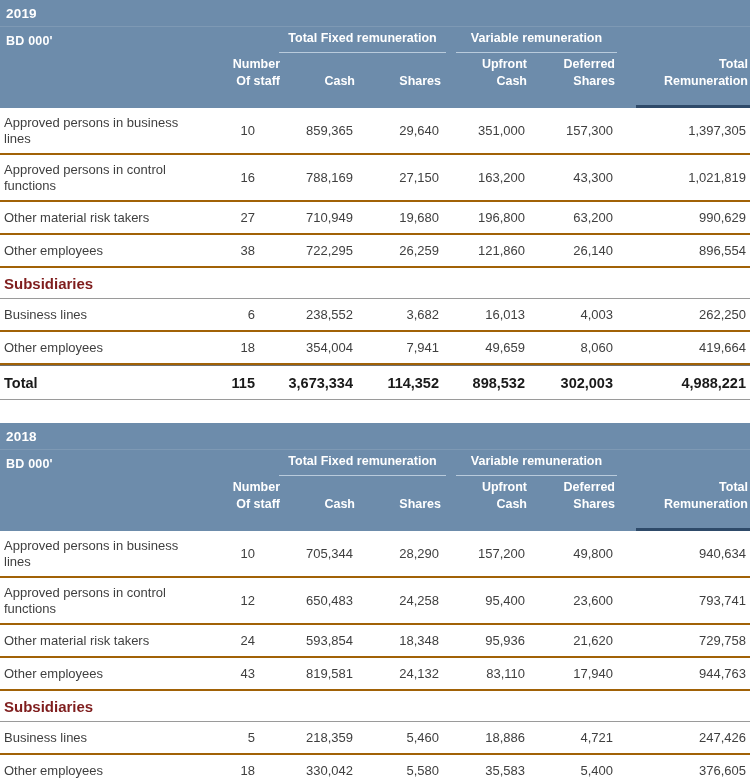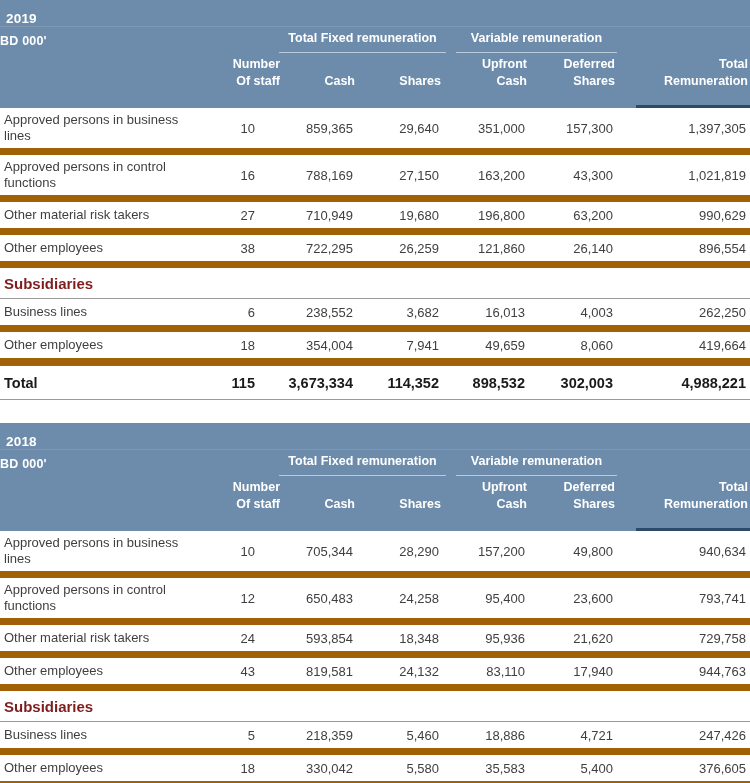--- a/index.html
+++ b/index.html
@@ -35,35 +35,35 @@
 
   
   .thead {
     background: #6d8cab;
     color: #ffffff;
     position: relative;
   }
   .year-band {
     height: 27px;
     display: flex;
-    align-items: flex-end;
+    align-items: center;
     padding-left: 6px;
     font-size: 13.5px;
     font-weight: bold;
     letter-spacing: .2px;
     box-sizing: border-box;
     border-bottom: 1px solid #7e99b4;
   }
   .hdr-body {
     position: relative;
     height: 81px;
   }
   .unit-label {
     position: absolute;
-    left: 0;
+    left: 6px;
     top: 7px;
     font-size: 12.5px;
     font-weight: bold;
     letter-spacing: .2px;
   }
 
   .group-hdr {
     position: absolute;
     top: 4px;
     text-align: center;
@@ -100,21 +100,21 @@
     height: 3px;
     background: #2e4a69;
   }
 
   
   .tbody { background: #ffffff; }
 
   .row {
     display: flex;
     align-items: center;
-    border-bottom: 7px solid #a16207;
+    border-bottom: 2px solid #a16207;
     box-sizing: border-box;
     min-height: 33px;
   }
   .row.two-line { min-height: 47px; }
   .row .label {
     flex: 0 0 auto;
     width: 186px;
     padding-left: 4px;
     box-sizing: border-box;
     font-size: 13px;

